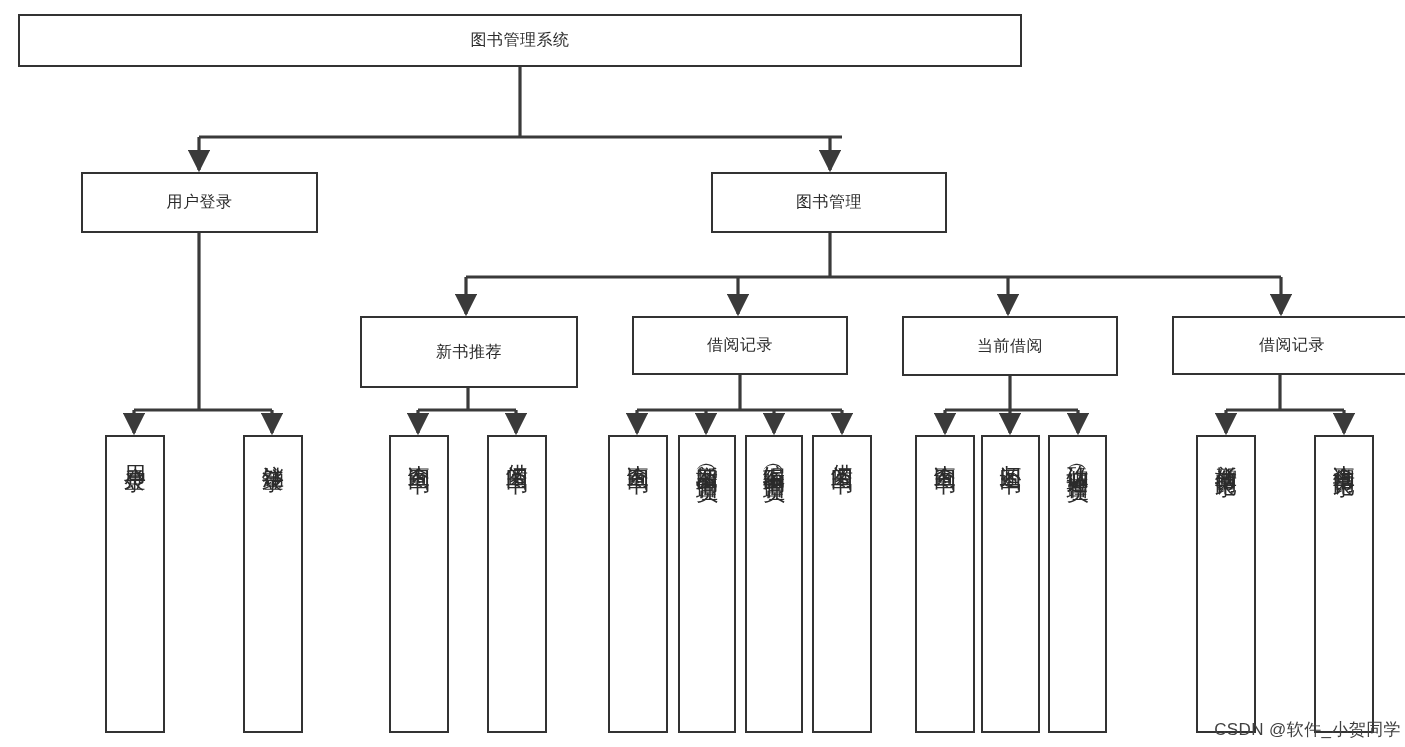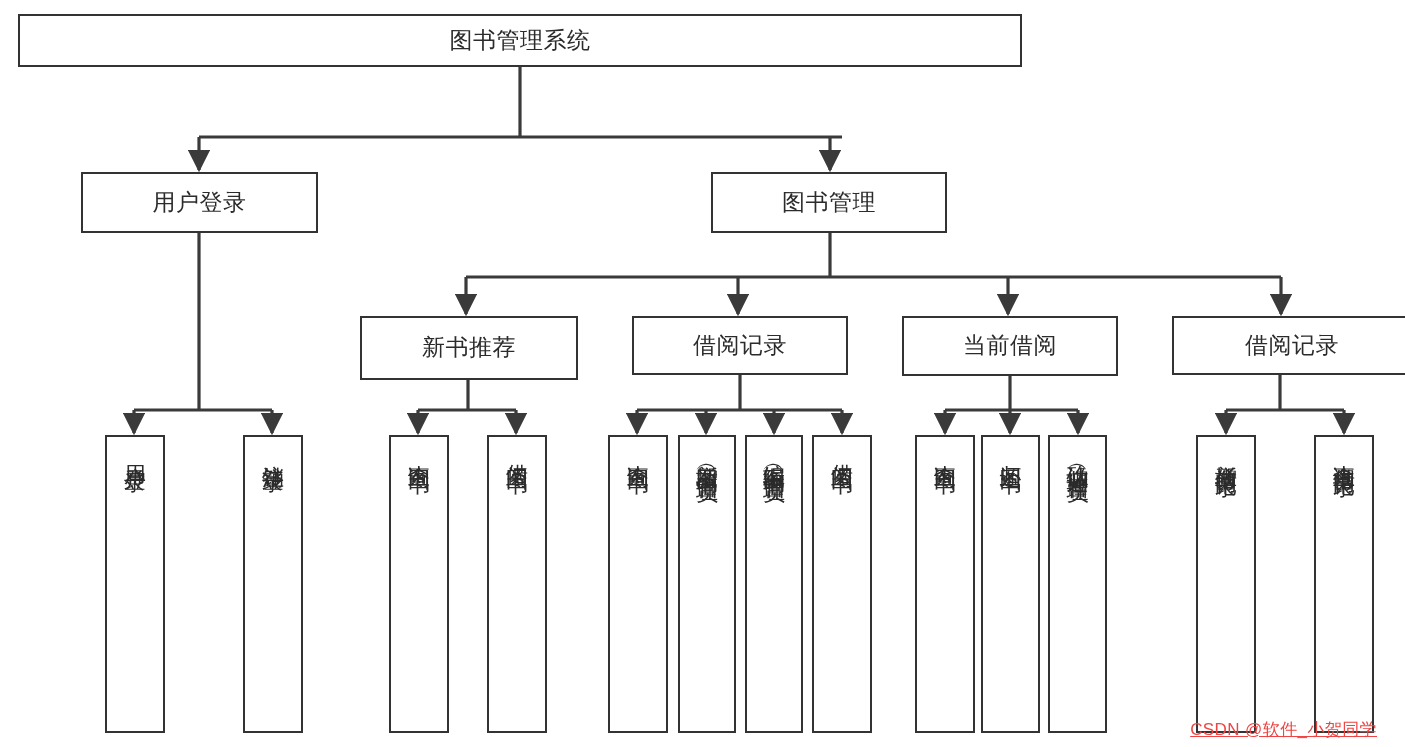--- a/index.html
+++ b/index.html
@@ -35,43 +35,42 @@
     justify-content: center;
     overflow: hidden;
   }
   .node .label {
     color: #2b2b2b;
     text-align: center;
     line-height: 1.18;
     white-space: pre;
   }
   .node.horiz .label {
-    font-size: 23px;
+    font-size: 16px;
     letter-spacing: 0.5px;
   }
   .node.vert {
     align-items: flex-start;
     padding-top: 10px;
   }
   .node.vert .label {
     writing-mode: vertical-rl;
     text-orientation: upright;
     font-size: 22px;
     letter-spacing: 2.5px;
     line-height: 1;
   }
   #watermark {
     position: absolute;
-    right: 28px;
+    right: 4px;
     bottom: 6px;
     font-size: 17px;
-    color: #ef4444;
+    color: #404040;
     letter-spacing: 0.4px;
     user-select: none;
-    text-decoration: underline;
   }
 </style>
 </head>
 <body>
 
 <div id="stage">
 
   <svg id="wires" viewBox="0 0 1405 747" width="1405" height="747" xmlns="http://www.w3.org/2000/svg">
     <defs>
       <marker id="arrow" viewBox="0 0 10 10" refX="9" refY="5" markerWidth="7" markerHeight="7" orient="auto-start-reverse">
@@ -126,21 +125,21 @@
     <span class="label">图书管理系统</span>
   </div>
 
   <div class="node horiz" style="left: 81px; top: 172px; width: 237px; height: 61px;">
     <span class="label">用户登录</span>
   </div>
   <div class="node horiz" style="left: 711px; top: 172px; width: 236px; height: 61px;">
     <span class="label">图书管理</span>
   </div>
 
-  <div class="node horiz" style="left: 360px; top: 316px; width: 218px; height: 64px;">
+  <div class="node horiz" style="left: 360px; top: 316px; width: 218px; height: 72px;">
     <span class="label">新书推荐</span>
   </div>
   <div class="node horiz" style="left: 632px; top: 316px; width: 216px; height: 59px;">
     <span class="label">借阅记录</span>
   </div>
   <div class="node horiz" style="left: 902px; top: 316px; width: 216px; height: 60px;">
     <span class="label">当前借阅</span>
   </div>
   <div class="node horiz" style="left: 1172px; top: 316px; width: 240px; height: 59px;">
     <span class="label">借阅记录</span>

